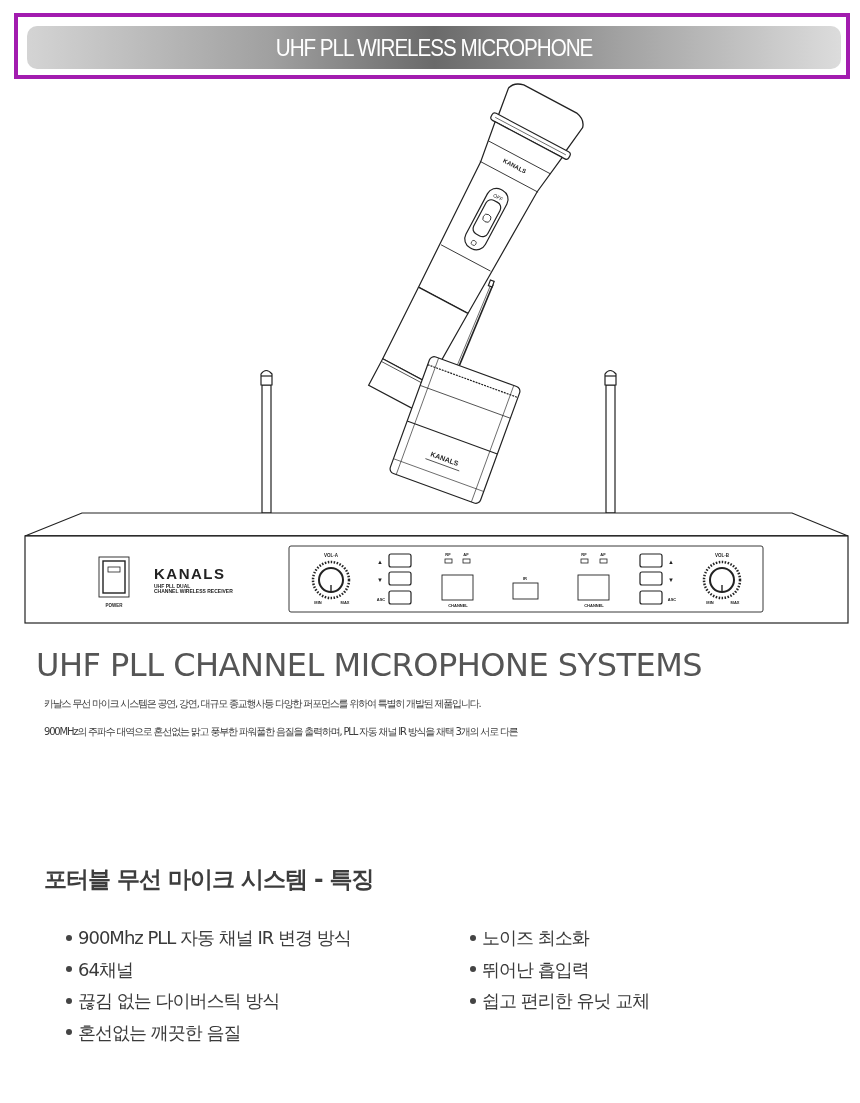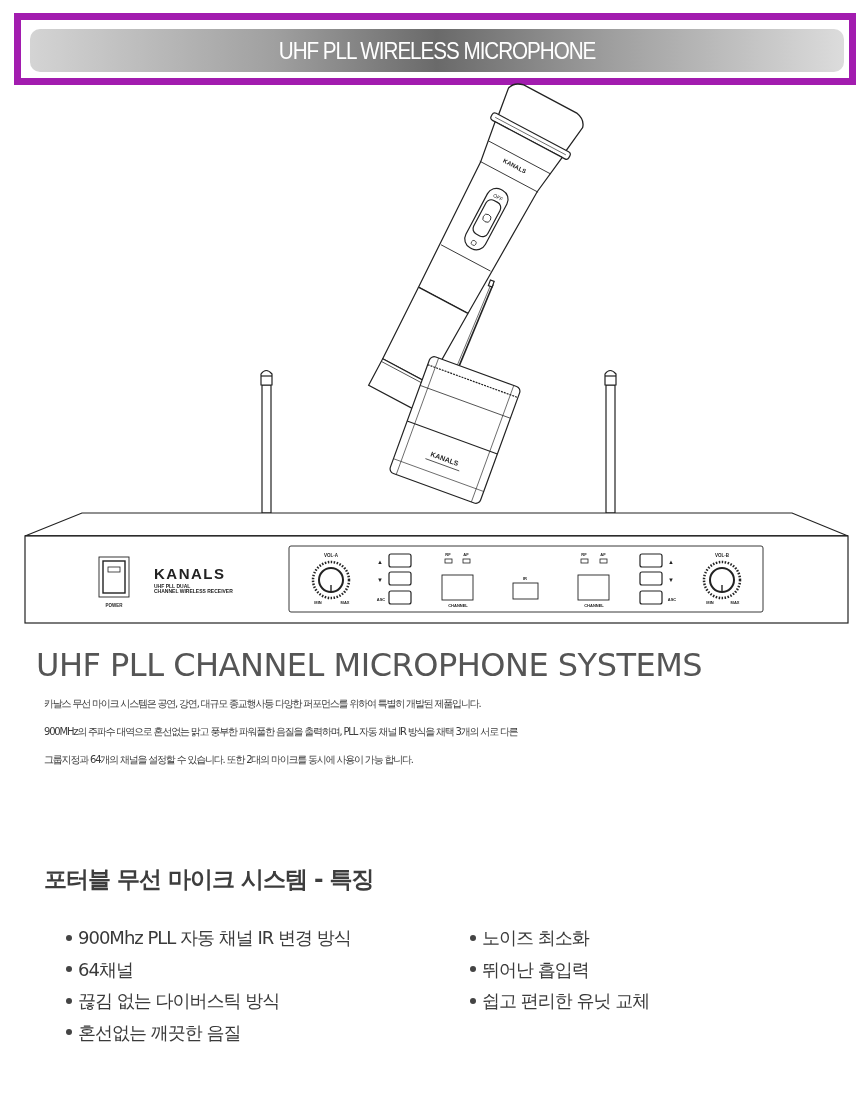--- a/index.html
+++ b/index.html
@@ -1,20 +1,20 @@
 <!DOCTYPE html>
 <html><head>
 <meta charset="utf-8">
 <style>
   html, body { margin: 0; padding: 0; background: #ffffff; }
   body { width: 860px; height: 1103px; position: relative; overflow: hidden;
          font-family: "Liberation Sans", "DejaVu Sans", sans-serif; color: #333; }
 
   .title-frame { position: absolute; left: 14px; top: 13px; width: 828px; height: 58px;
-                 border: 7px solid #a21caf; box-sizing: content-box; }
+                 border: 4px solid #a21caf; box-sizing: content-box; }
   .title-pill { position: absolute; left: 9px; top: 9px; right: 5px; bottom: 6px;
                 border-radius: 10px;
                 background: linear-gradient(to right, #d4d4d4 0%, #a0a0a0 30%, #6a6a6a 50%, #a0a0a0 72%, #dcdcdc 100%);
                 display: flex; align-items: center; justify-content: center; }
   .title-text { color: #ffffff; font-family: "Liberation Sans Narrow", "Liberation Sans", sans-serif;
                 font-size: 24px; letter-spacing: -1.2px; transform: scaleX(0.86); white-space: nowrap; }
 
   .illustration { position: absolute; left: 0; top: 80px; width: 860px; height: 560px; }
 
   .section-heading { position: absolute; left: 36px; top: 646px; font-size: 32px; color: #555;
@@ -173,21 +173,20 @@
       <text x="735" y="604" font-size="4" fill="#222" stroke="none" font-weight="bold" text-anchor="middle">MAX</text>
     </g>
   </g>
 </svg>
 
 <div class="section-heading">UHF PLL CHANNEL MICROPHONE SYSTEMS</div>
 
 <div class="intro">
   <p>카날스 무선 마이크 시스템은 공연, 강연, 대규모 종교행사등 다양한 퍼포먼스를 위하여 특별히 개발된 제품입니다.</p>
   <p>900MHz의 주파수 대역으로 혼선없는 맑고 풍부한 파워풀한 음질을 출력하며, PLL 자동 채널 IR 방식을 채택 3개의 서로 다른</p>
-  <p>그룹지정과 64개의 채널을 설정할 수 있습니다. 또한 2대의 마이크를 동시에 사용이 가능 합니다.</p>
 </div>
 
 <div class="features-heading">포터블 무선 마이크 시스템 - 특징</div>
 
 <div class="feature-col left">
   <div class="feature-item">
     <span class="bullet"></span>
     <span>900Mhz PLL 자동 채널 IR 변경 방식</span>
   </div>
   <div class="feature-item">

